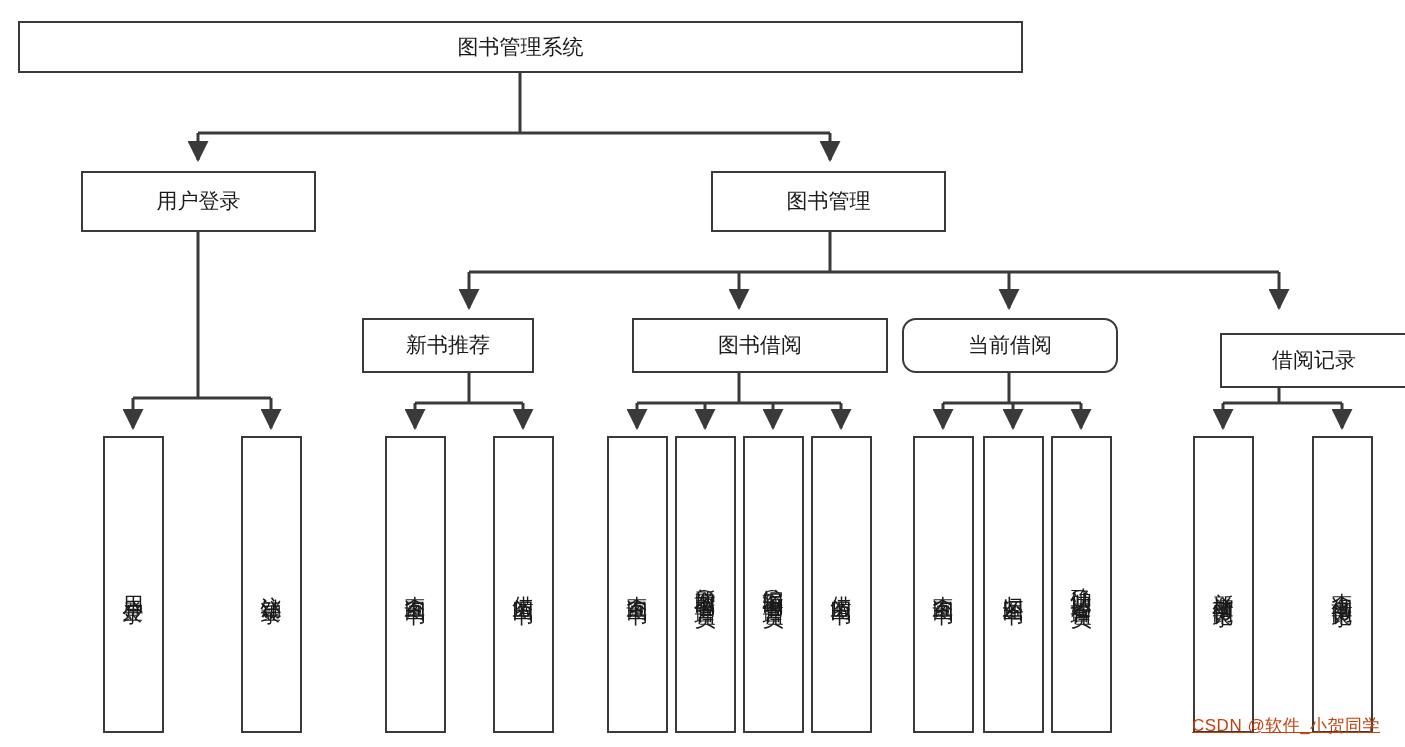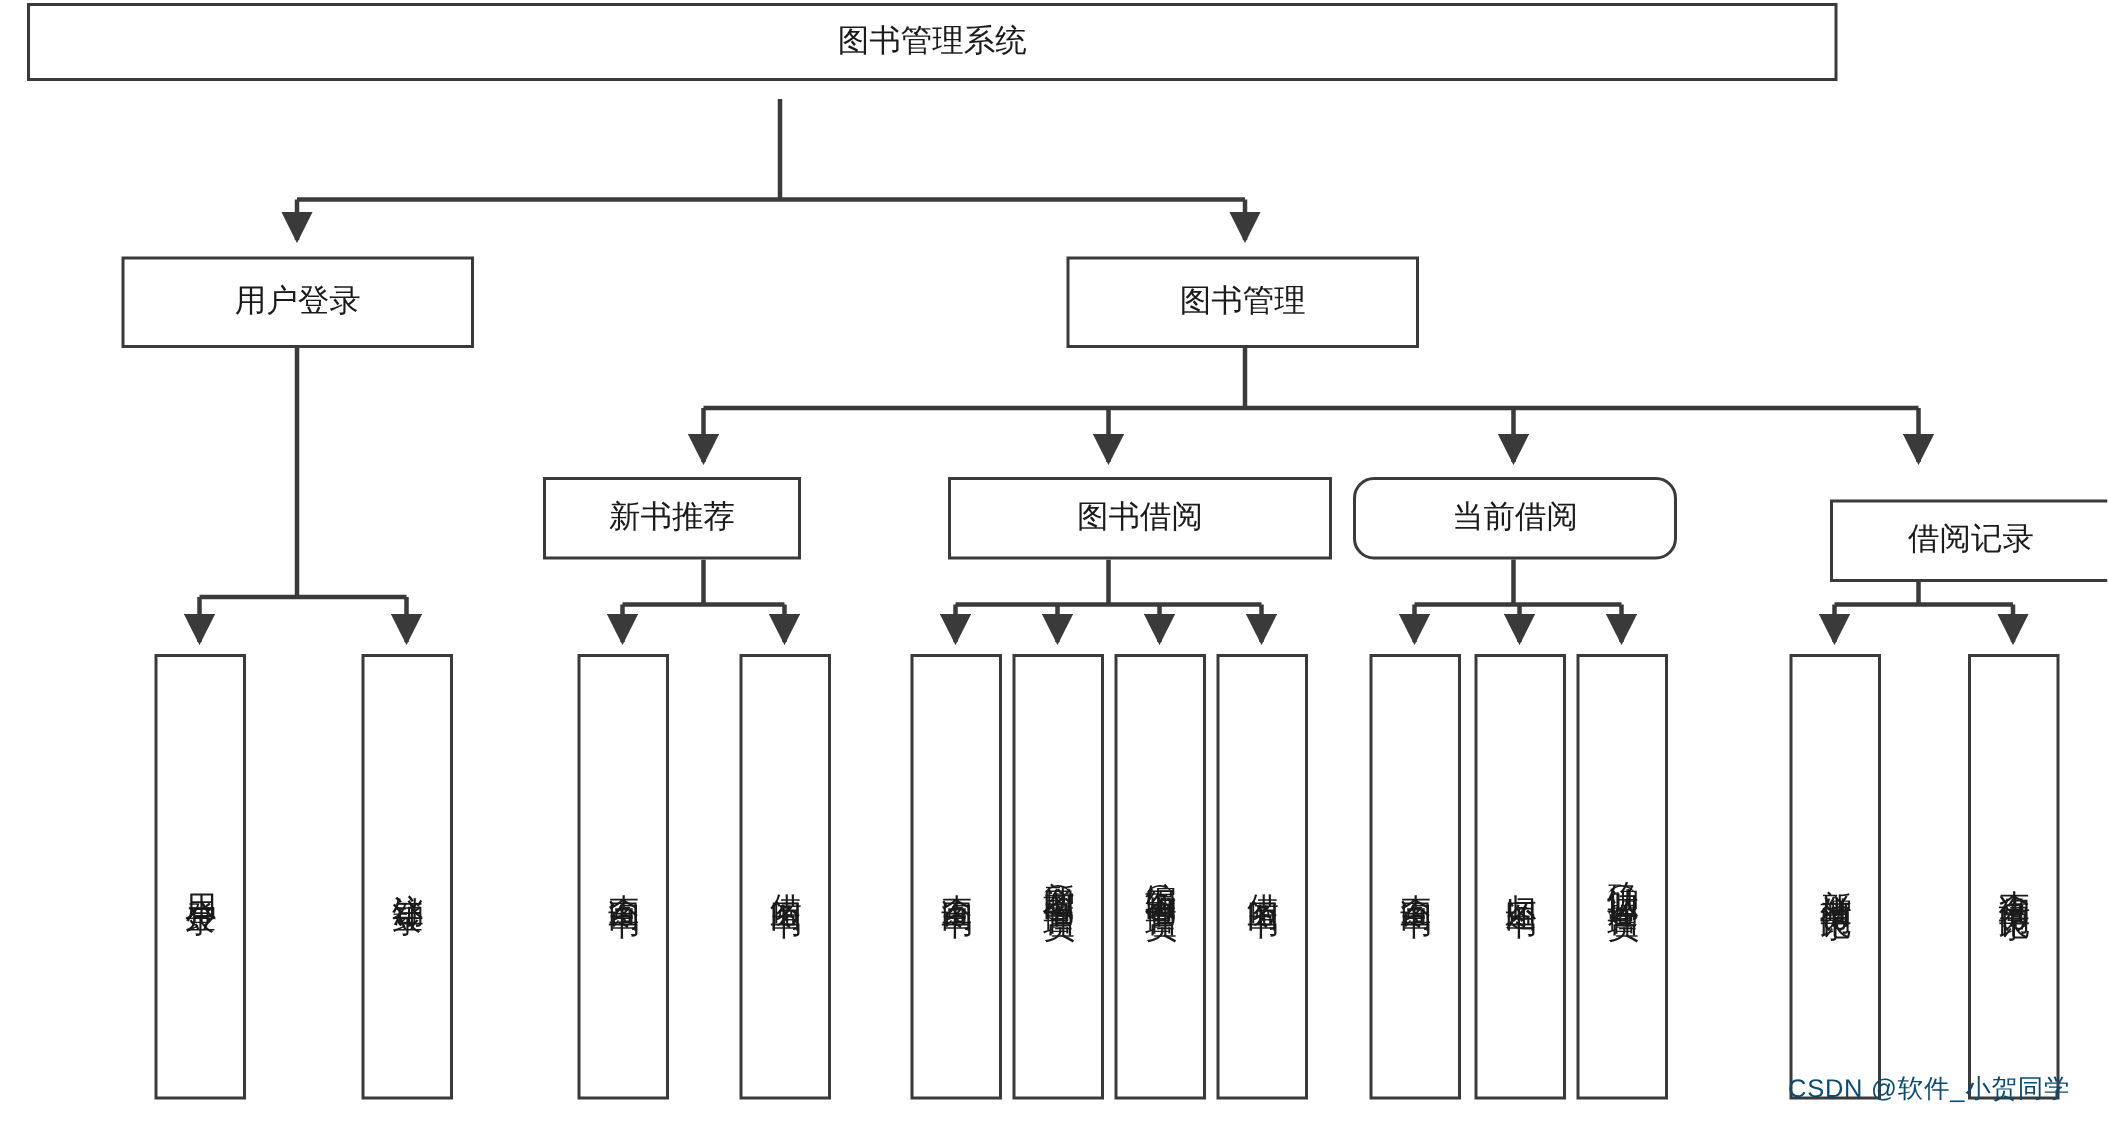--- a/index.html
+++ b/index.html
@@ -55,23 +55,24 @@
     text-orientation: upright;
     font-size: 21px;
     letter-spacing: 3px;
     line-height: 1;
     max-height: 100%;
     white-space: nowrap;
   }
   .watermark {
     position: absolute;
     font-size: 17px;
-    color: #0c4a6e;
+    color: #c2410c;
     white-space: nowrap;
     letter-spacing: 0.5px;
+    text-decoration: underline;
   }
 </style>
 </head>
 <body>
 
 <div id="canvas">
 
   <svg class="connectors" viewBox="0 0 1405 747">
     <defs>
       <marker id="arrow" viewBox="0 0 10 10" refX="9" refY="5" markerWidth="7" markerHeight="7" orient="auto-start-reverse">
@@ -115,21 +116,21 @@
       <path d="M 1013 403 L 1013 428" marker-end="url(#arrow)"></path>
       <path d="M 1081 403 L 1081 428" marker-end="url(#arrow)"></path>
 
       <path d="M 1279 373 L 1279 403"></path>
       <path d="M 1223 403 L 1342 403"></path>
       <path d="M 1223 403 L 1223 428" marker-end="url(#arrow)"></path>
       <path d="M 1342 403 L 1342 428" marker-end="url(#arrow)"></path>
     </g>
   </svg>
 
-  <div class="node root h" style="left:18px; top:2px; width:1207px; height:52px;">
+  <div class="node root h" style="left:18px; top:21px; width:1005px; height:52px;">
     <span class="label">图书管理系统</span>
   </div>
 
   <div class="node h" style="left:81px; top:171px; width:235px; height:61px;">
     <span class="label">用户登录</span>
   </div>
   <div class="node h" style="left:711px; top:171px; width:235px; height:61px;align-items:center;">
     <span class="label">图书管理</span>
   </div>
 

